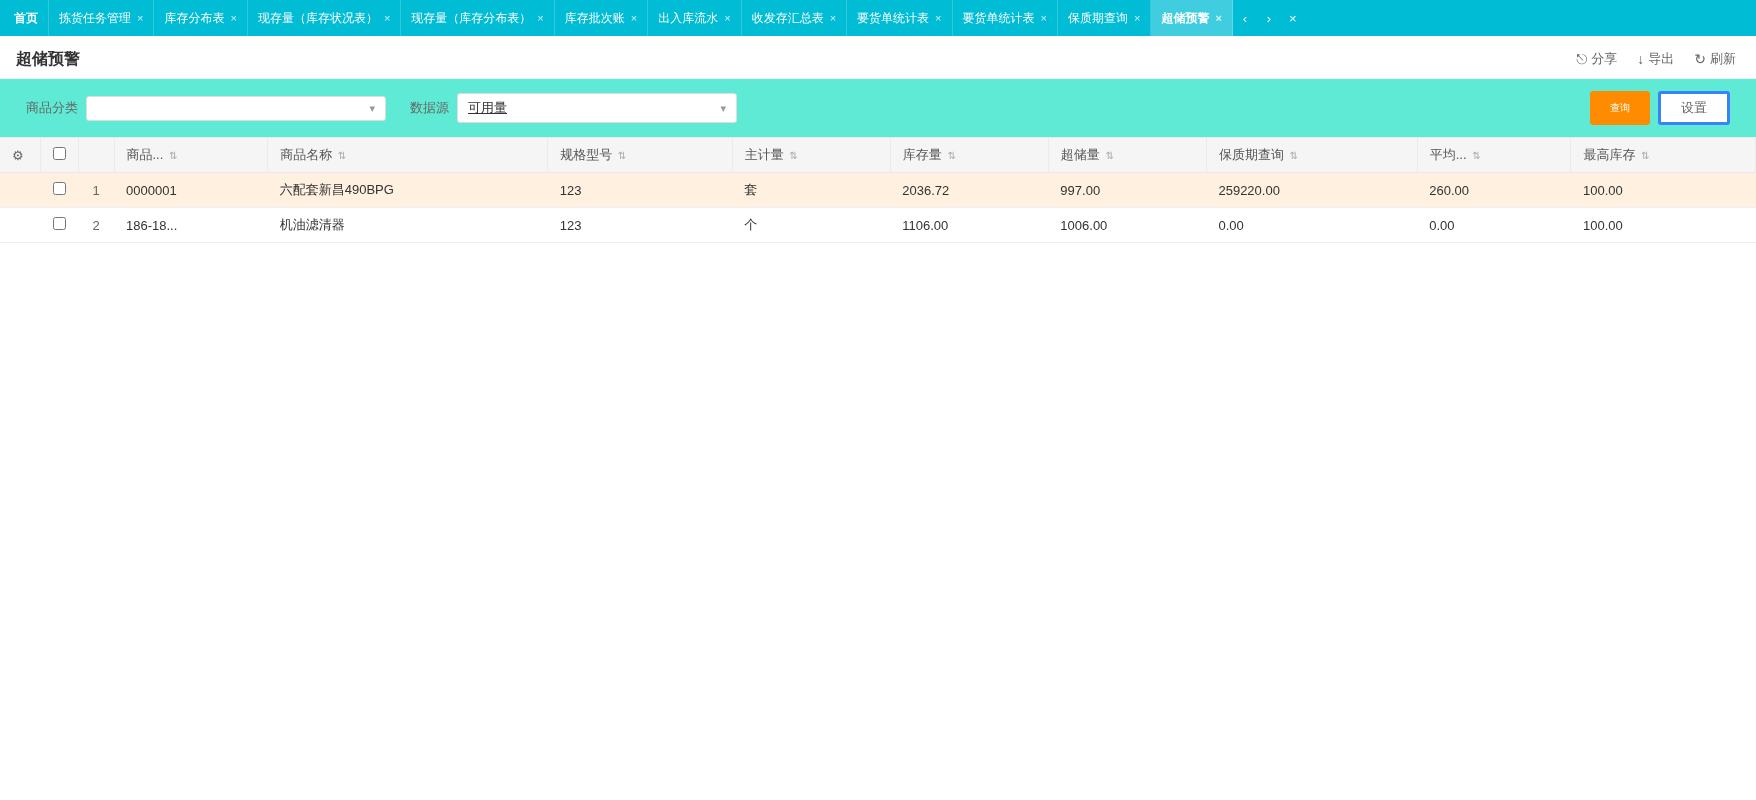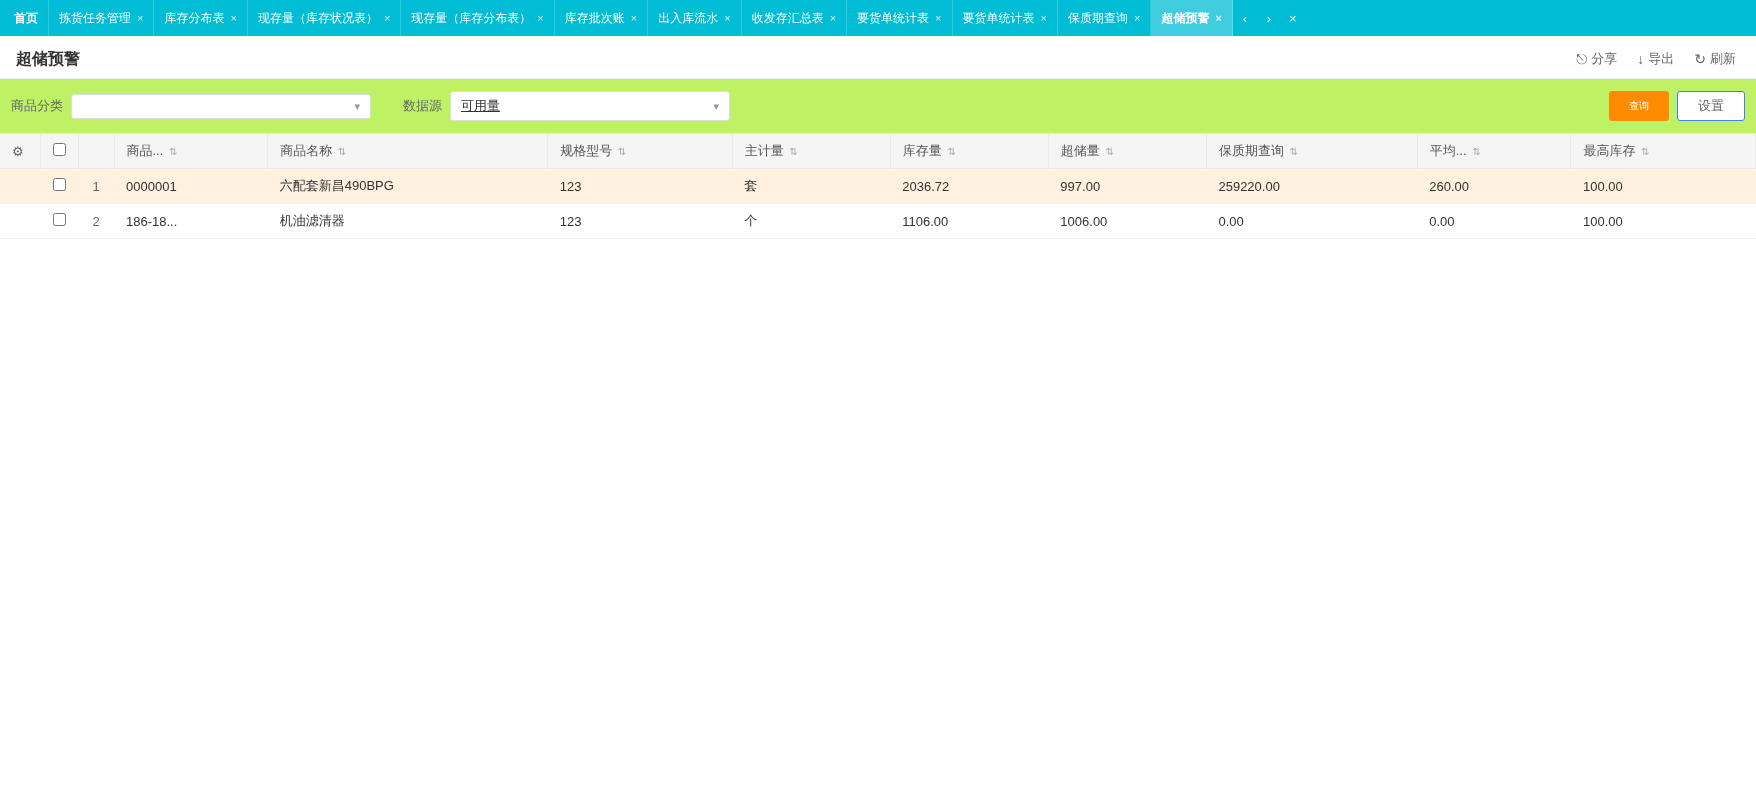--- a/index.html
+++ b/index.html
@@ -80,23 +80,23 @@
       cursor: pointer;
       background: none;
       border: none;
       padding: 2px 4px;
     }
 
     
     .filter-area {
       display: flex;
       align-items: center;
-      padding: 12px 11px;
-      gap: 32px;
-      background: #bef264;
+      padding: 12px 26px;
+      gap: 24px;
+      background: #5eead4;
     }
     .filter-item {
       display: flex;
       align-items: center;
       gap: 8px;
     }
     .filter-label {
       color: #666;
       font-size: 13px;
       white-space: nowrap;
@@ -126,21 +126,21 @@
       color: #fff;
       border: none;
       border-radius: 3px;
       padding: 6px 20px;
       font-size: 10px;
       cursor: pointer;
     }
     .btn-default {
       background: #fff;
       color: #666;
-      border: 1px solid #3b82f6;
+      border: 3px solid #3b82f6;
       border-radius: 3px;
       padding: 5px 20px;
       font-size: 13px;
       cursor: pointer;
     }
 
     
     .table-wrapper {
       padding: 0 0;
       overflow-x: auto;

